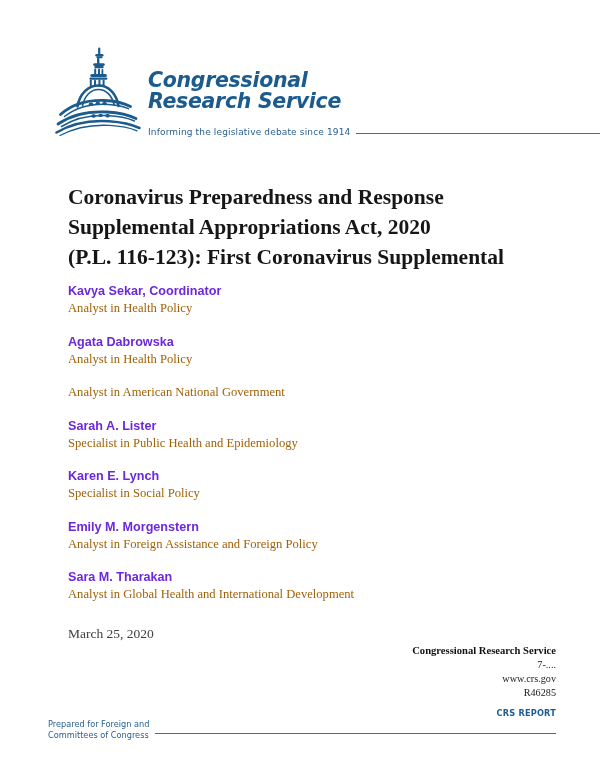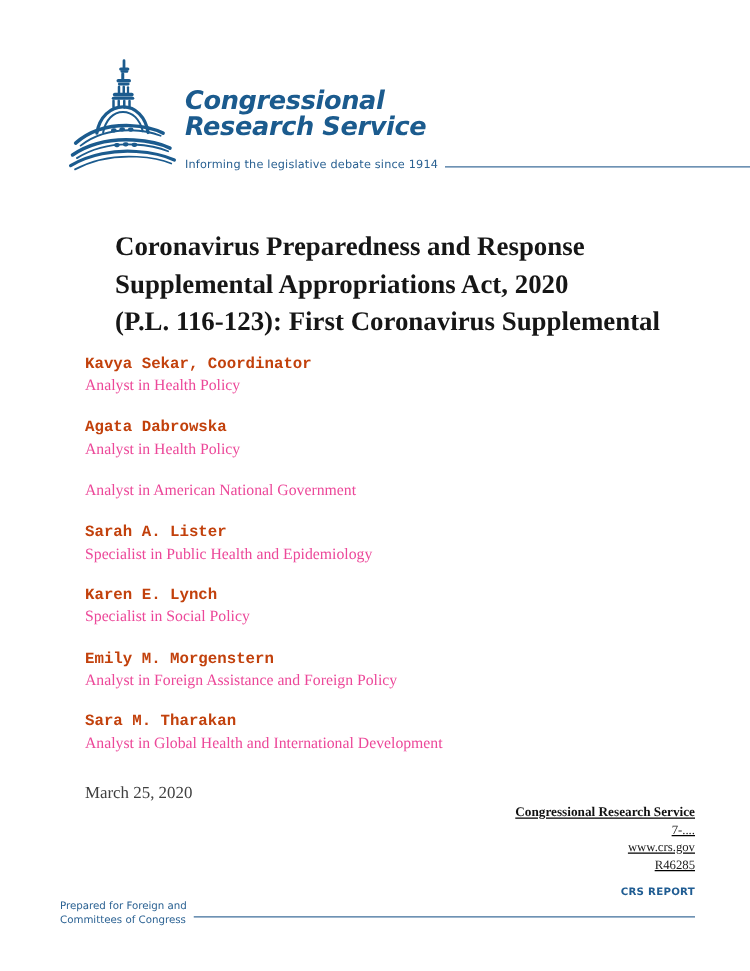--- a/index.html
+++ b/index.html
@@ -84,64 +84,62 @@
   .doc-title {
     position: absolute;
     left: 68px;
     top: 168px;
     width: 480px;
     font-family: "Liberation Serif", serif;
     font-weight: bold;
     font-size: 21.5px;
     line-height: 30px;
     color: #161616;
-    margin-left: 24px;
   }
   .doc-title .tline { display: block; white-space: nowrap; }
 
   
   .authors {
     position: absolute;
     left: 68px;
     top: 283px;
     width: 470px;
   }
   .author-block { margin-bottom: 16.5px; }
   .author-name {
-    font-family: Liberation Mono, monospace;
+    font-family: Liberation Sans, sans-serif;
     font-weight: bold;
     font-size: 12.6px;
     line-height: 17px;
-    color: #c2410c;
+    color: #6d28d9;
   }
   .author-role {
     font-family: "Liberation Serif", serif;
     font-size: 12.6px;
     line-height: 17px;
-    color: #ec4899;
+    color: #a16207;
   }
 
   
   .doc-date {
     position: absolute;
     left: 68px;
     top: 626px;
     font-family: "Liberation Serif", serif;
     font-size: 13.5px;
     color: #404040;
   }
 
   
   .imprint {
     position: absolute;
     right: 44px;
     top: 644px;
     width: 240px;
     text-align: right;
-    text-decoration: underline;
   }
   .imprint-org {
     font-family: "Liberation Serif", serif;
     font-weight: bold;
     font-size: 10.6px;
     line-height: 14px;
     color: #111111;
   }
   .imprint-line {
     font-family: "Liberation Serif", serif;

